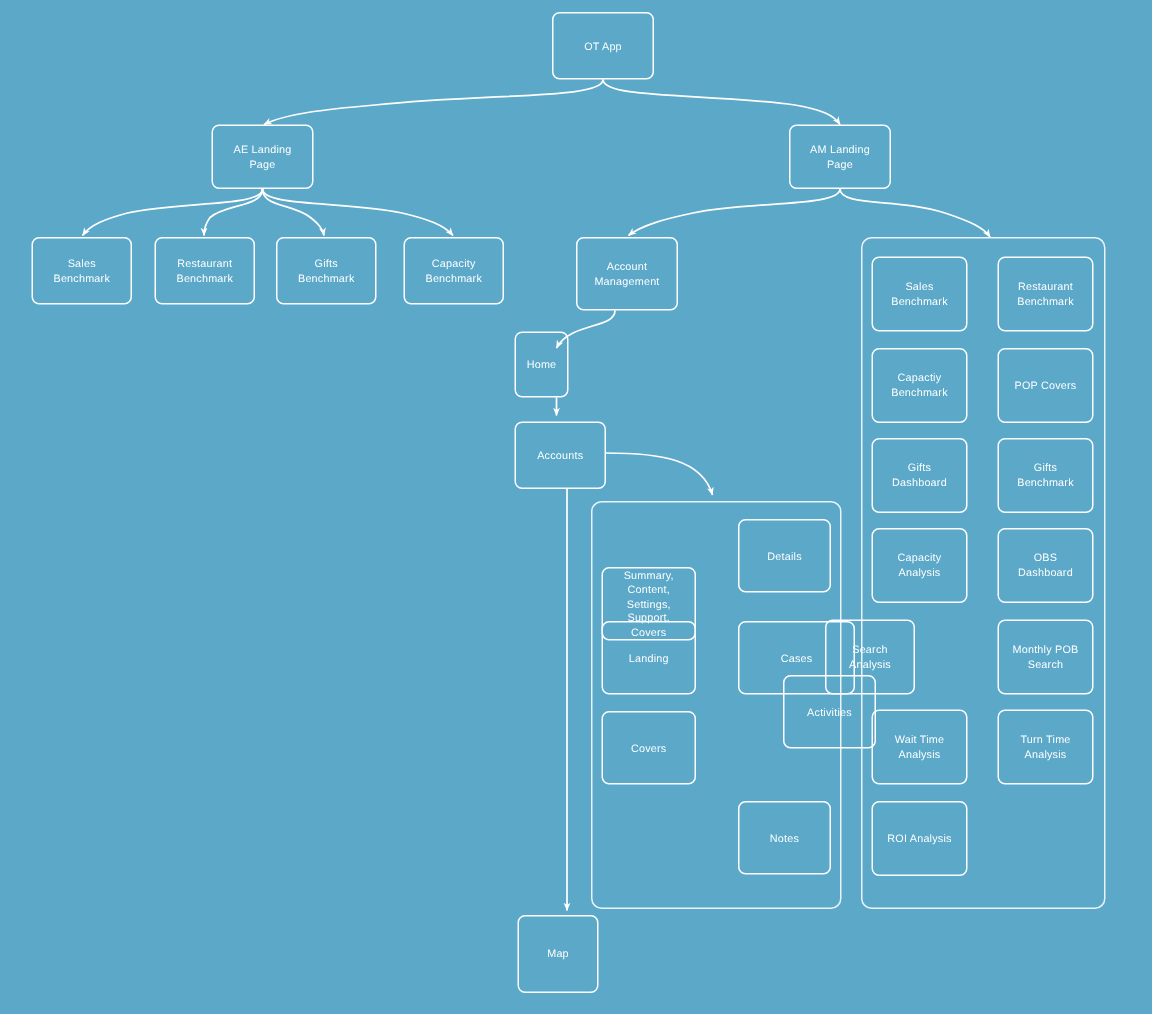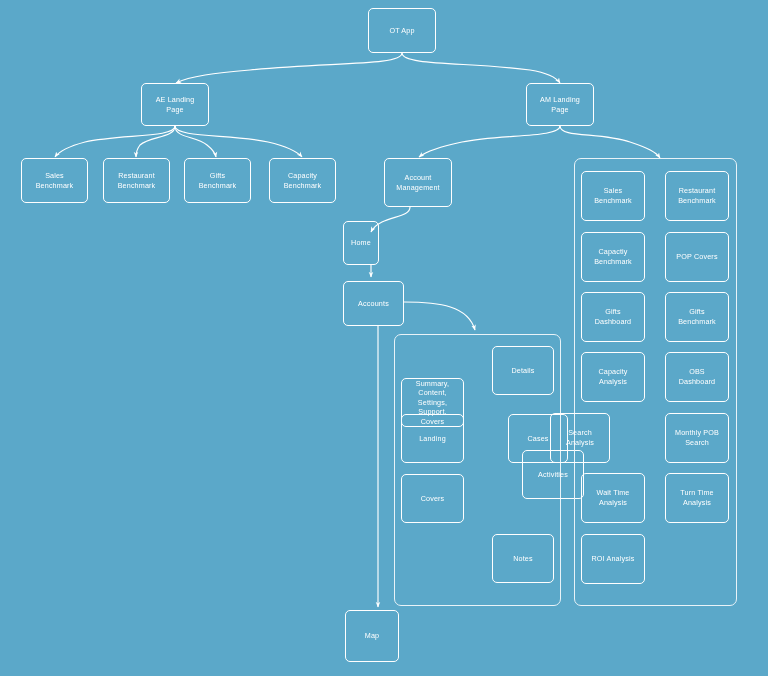--- a/index.html
+++ b/index.html
@@ -131,21 +131,21 @@
   <div class="node" style="left:401px; top:414px; width:63px; height:49px;">
     <span>Landing</span>
   </div>
   <div class="node" style="left:401px; top:474px; width:63px; height:49px;">
     <span>Covers</span>
   </div>
 
   <div class="node" style="left:492px; top:346px; width:62px; height:49px;">
     <span>Details</span>
   </div>
-  <div class="node" style="left:492px; top:414px; width:60px; height:49px;margin-left:16px;">
+  <div class="node" style="left:492px; top:414px; width:78px; height:49px;">
     <span>Cases</span>
   </div>
   <div class="node" style="left:492px; top:450px; width:62px; height:49px;margin-left:30px;">
     <span>Activities</span>
   </div>
   <div class="node" style="left:492px; top:534px; width:62px; height:49px;">
     <span>Notes</span>
   </div>
 
   <div class="group-box" style="left:574px; top:158px; width:163px; height:448px;"></div>

